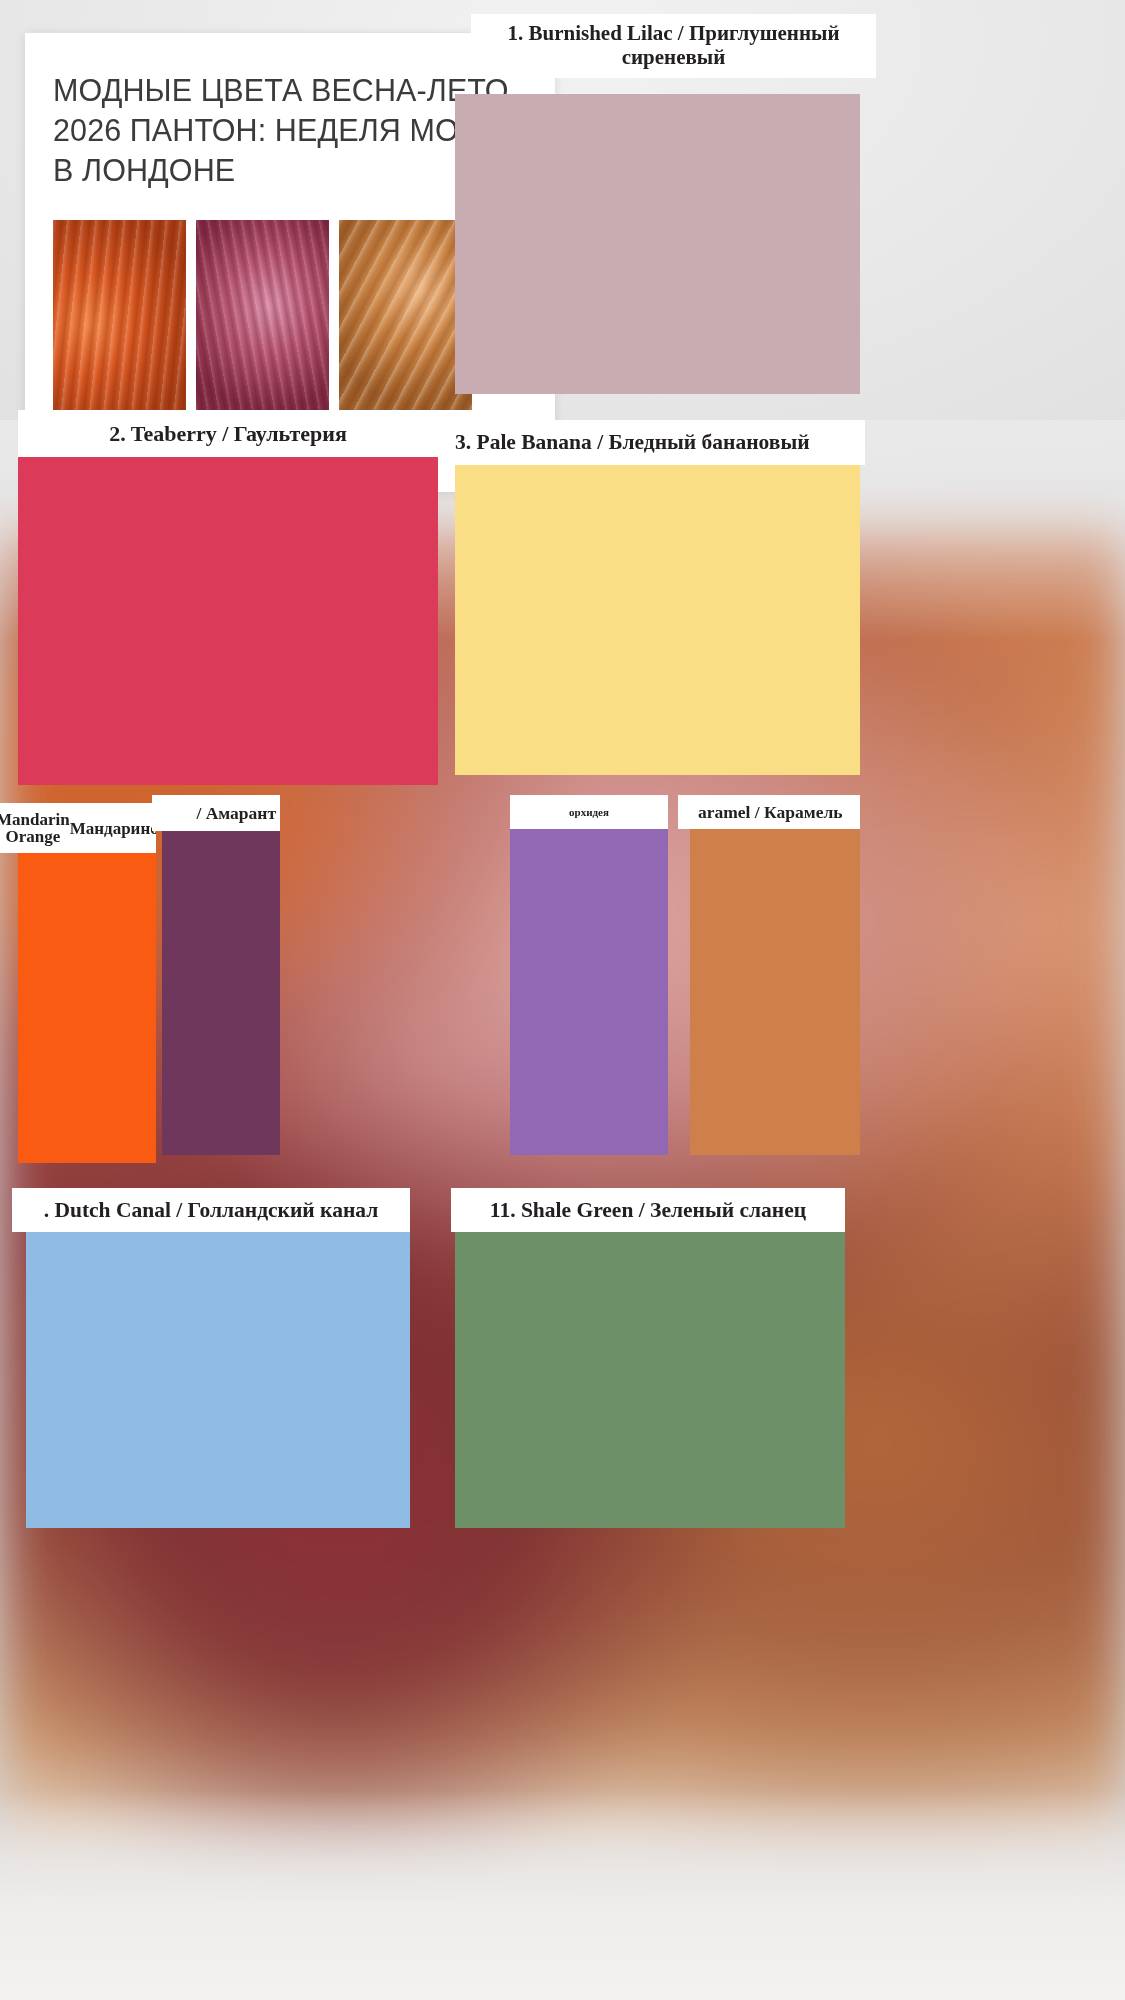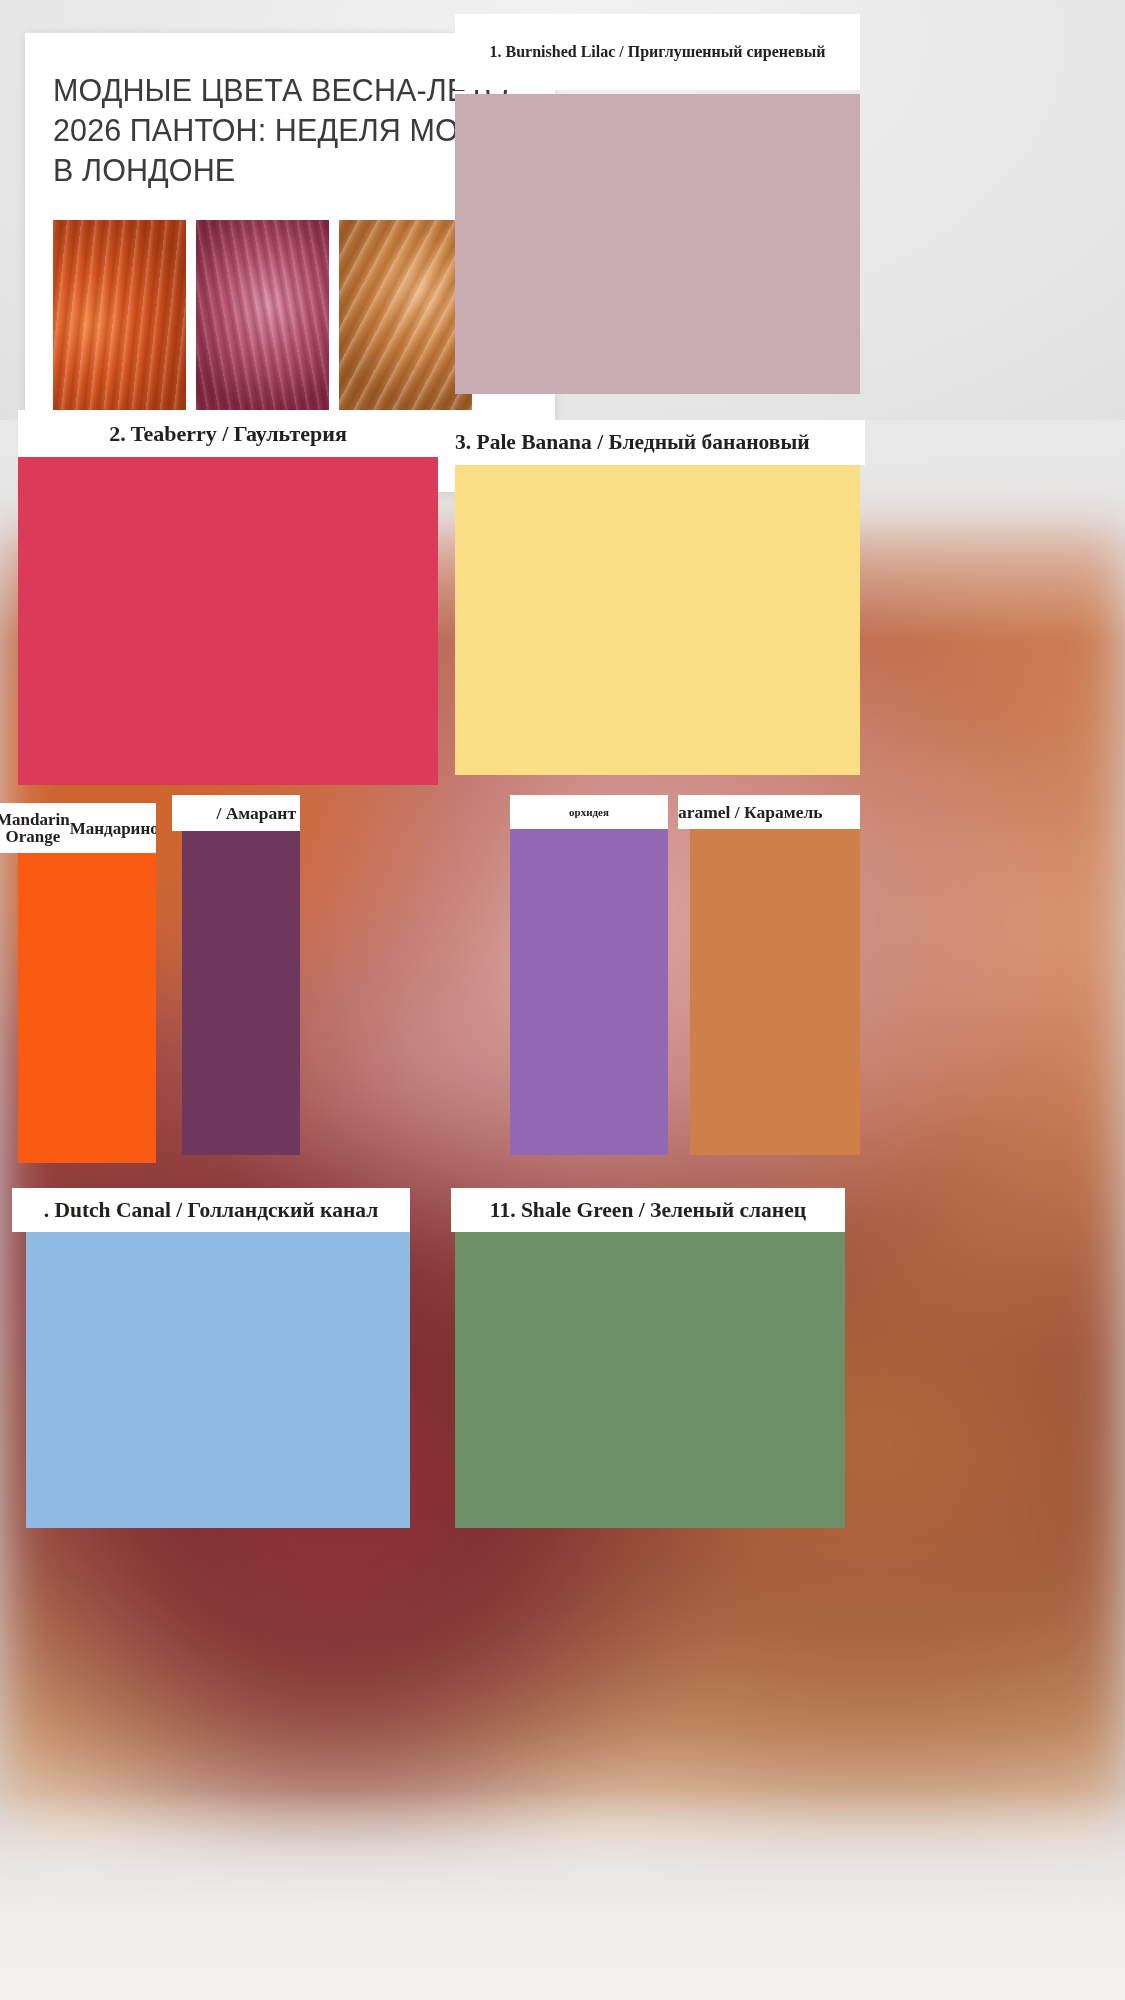--- a/index.html
+++ b/index.html
@@ -99,50 +99,50 @@
     text-align: center;
     white-space: nowrap;
     overflow: hidden;
     display: flex; align-items: center; justify-content: center;
   }
   .swatch-label.wrap { white-space: normal; line-height: 1.12; }
   .swatch-color { position: absolute; }
 
   
   #b1 { left: 455px; top: 14px; width: 405px; height: 380px; }
-  #b1 .swatch-label { left: 0; top: 0; width: 405px; height: 76px; font-size: 16px; padding: 0 4px; }
+  #b1 .swatch-label { left: 16px; top: 0; width: 405px; height: 64px; font-size: 21px; padding: 0 4px; }
   #b1 .swatch-color { left: 0; top: 80px; width: 405px; height: 300px; }
 
   #b2 { left: 18px; top: 410px; width: 420px; height: 375px; }
   #b2 .swatch-label { left: 0; top: 0; width: 420px; height: 47px; font-size: 22px; }
   #b2 .swatch-color { left: 0; top: 47px; width: 420px; height: 328px; }
 
   #b3 { left: 455px; top: 420px; width: 405px; height: 355px; padding-left: 47px; }
   #b3 .swatch-label { left: -5px; top: 0; width: 415px; height: 45px; font-size: 21.5px; justify-content: flex-start; padding-left: 5px; }
   #b3 .swatch-color { left: 0; top: 45px; width: 405px; height: 310px; }
 
   
   #b4 { left: 18px; top: 795px; width: 138px; height: 360px; margin-top: 8px; }
   #b4 .swatch-label { left: -22px; top: 0; width: 160px; height: 50px; font-size: 17px; line-height: 1.0; justify-content: flex-start; }
   #b4 .swatch-color { left: 0; top: 50px; width: 138px; height: 310px; }
 
-  #b5 { left: 182px; top: 795px; width: 118px; height: 360px; padding-left: 24px; }
+  #b5 { left: 162px; top: 795px; width: 118px; height: 360px; padding-left: 24px; }
   #b5 .swatch-label { left: -10px; top: 0; width: 128px; height: 36px; font-size: 17.5px; justify-content: flex-end; padding-right: 4px; }
   #b5 .swatch-color { left: 0; top: 36px; width: 118px; height: 324px; }
 
   #b6 { left: 303px; top: 795px; width: 178px; height: 360px; }
   #b6 .swatch-label { left: 0; top: 0; width: 178px; height: 36px; font-size: 17.5px; }
   #b6 .swatch-color { left: 0; top: 36px; width: 178px; height: 324px; }
 
   #b7 { left: 510px; top: 795px; width: 158px; height: 360px; }
   #b7 .swatch-label { left: 0; top: 0; width: 158px; height: 34px; font-size: 11px; }
   #b7 .swatch-color { left: 0; top: 34px; width: 158px; height: 326px; }
 
   #b8 { left: 690px; top: 795px; width: 170px; height: 360px; }
-  #b8 .swatch-label { left: -12px; top: 0; width: 182px; height: 34px; font-size: 17.5px; justify-content: flex-start; }
+  #b8 .swatch-label { left: -12px; top: 0; width: 182px; height: 34px; font-size: 17.5px; justify-content: flex-start; padding-left: 20px; }
   #b8 .swatch-color { left: 0; top: 34px; width: 170px; height: 326px; }
 
   
   #b9 { left: 18px; top: 1188px; width: 392px; height: 296px; }
   #b9 .swatch-label { left: -6px; top: 0; width: 398px; height: 44px; font-size: 21.5px; }
   #b9 .swatch-color { left: 8px; top: 44px; width: 384px; height: 296px; }
 
   #b10 { left: 455px; top: 1188px; width: 390px; height: 340px; }
   #b10 .swatch-label { left: -4px; top: 0; width: 394px; height: 44px; font-size: 21.5px; }
   #b10 .swatch-color { left: 0px; top: 44px; width: 390px; height: 296px; }

